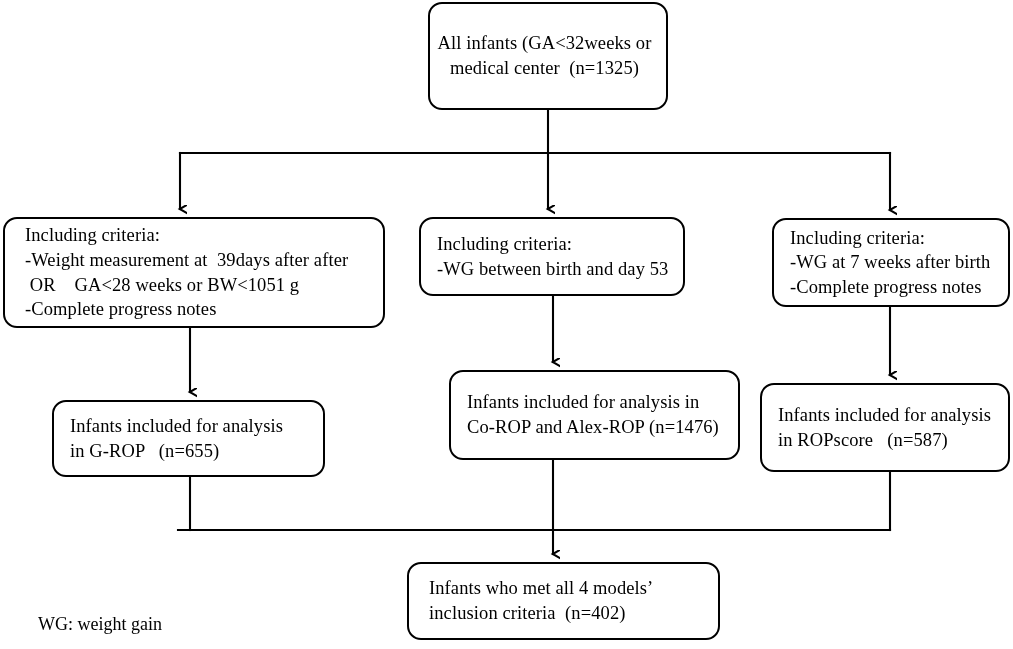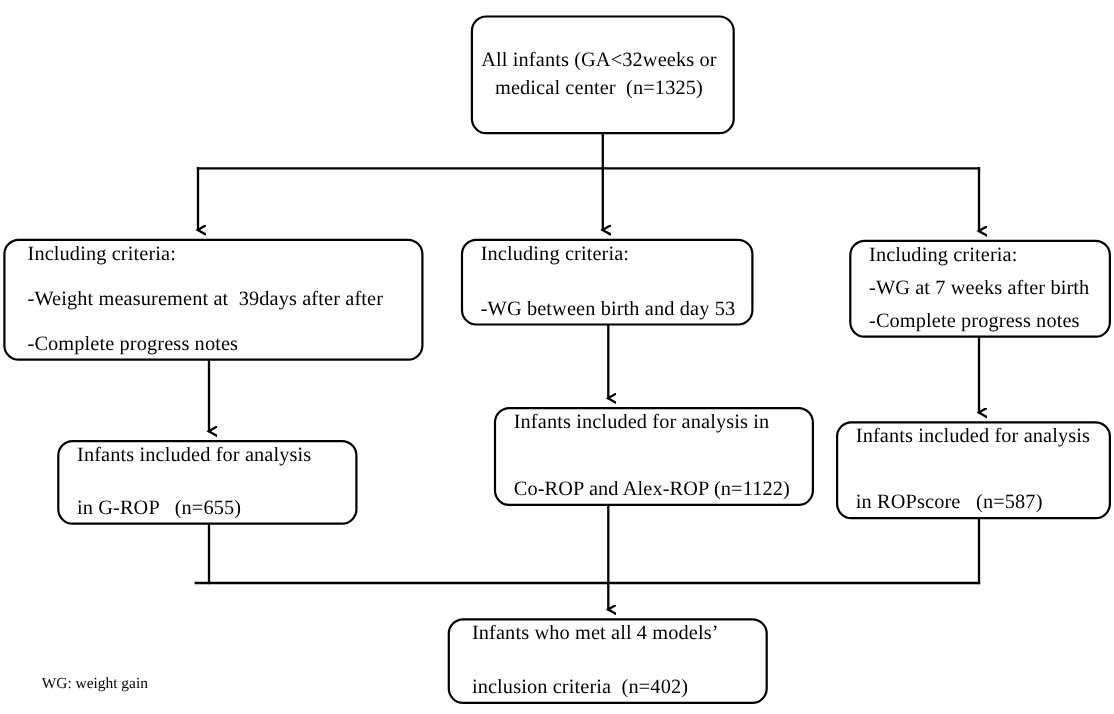--- a/index.html
+++ b/index.html
@@ -41,34 +41,33 @@
     white-space: pre;
     font-size: 18.5px;
     line-height: 1.33;
     letter-spacing: 0.1px;
   }
   .node.center-text .line {
     text-align: center;
   }
   .node.left-text {
     align-items: flex-start;
-    justify-content: space-between;
   }
   .node.left-text .line {
     text-align: left;
   }
   .pad-l-20 { padding-left: 20px; padding-right: 12px; }
   .pad-l-16 { padding-left: 16px; padding-right: 10px; }
-  .pad-c    { padding-left: 5px; padding-right: 12px; margin-top: 12px; }
+  .pad-c    { padding-left: 5px; padding-right: 12px; }
 
   #legend {
     position: absolute;
     left: 38px;
     top: 614px;
-    font-size: 14px;
+    font-size: 18px;
     line-height: 1.2;
     white-space: pre;
     z-index: 3;
   }
 </style>
 </head>
 <body>
 
 <div id="canvas">
 
@@ -104,20 +103,21 @@
   </svg>
 
   <div class="node center-text pad-c" style="left:428px; top:2px; width:240px; height:108px;">
     <span class="line">All infants (GA&lt;32weeks or</span>
     <span class="line">medical center  (n=1325)</span>
   </div>
 
   <div class="node left-text pad-l-20" style="left:3px; top:217px; width:382px; height:111px;">
     <span class="line">Including criteria:</span>
     <span class="line">-Weight measurement at  39days after after</span>
+    <span class="line"> OR    GA&lt;28 weeks or BW&lt;1051 g</span>
     <span class="line">-Complete progress notes</span>
   </div>
 
   <div class="node left-text pad-l-16" style="left:419px; top:217px; width:266px; height:79px;">
     <span class="line">Including criteria:</span>
     <span class="line">-WG between birth and day 53</span>
   </div>
 
   <div class="node left-text pad-l-16" style="left:772px; top:218px; width:238px; height:89px;">
     <span class="line">Including criteria:</span>
@@ -125,28 +125,28 @@
     <span class="line">-Complete progress notes</span>
   </div>
 
   <div class="node left-text pad-l-16" style="left:52px; top:400px; width:273px; height:77px;">
     <span class="line">Infants included for analysis</span>
     <span class="line">in G-ROP   (n=655)</span>
   </div>
 
   <div class="node left-text pad-l-16" style="left:407px; top:370px; width:291px; height:90px;margin-left:42px;">
     <span class="line">Infants included for analysis in</span>
-    <span class="line">Co-ROP and Alex-ROP (n=1122)</span>
+    <span class="line">Co-ROP and Alex-ROP (n=1476)</span>
   </div>
 
   <div class="node left-text pad-l-16" style="left:760px; top:383px; width:250px; height:89px;">
     <span class="line">Infants included for analysis</span>
     <span class="line">in ROPscore   (n=587)</span>
   </div>
 
-  <div class="node left-text pad-l-20" style="left:407px; top:562px; width:291px; height:78px;">
+  <div class="node left-text pad-l-20" style="left:407px; top:562px; width:313px; height:78px;">
     <span class="line">Infants who met all 4 models’</span>
     <span class="line">inclusion criteria  (n=402)</span>
   </div>
 
   <div id="legend">WG: weight gain</div>
 
 </div>
 
 </body></html>

